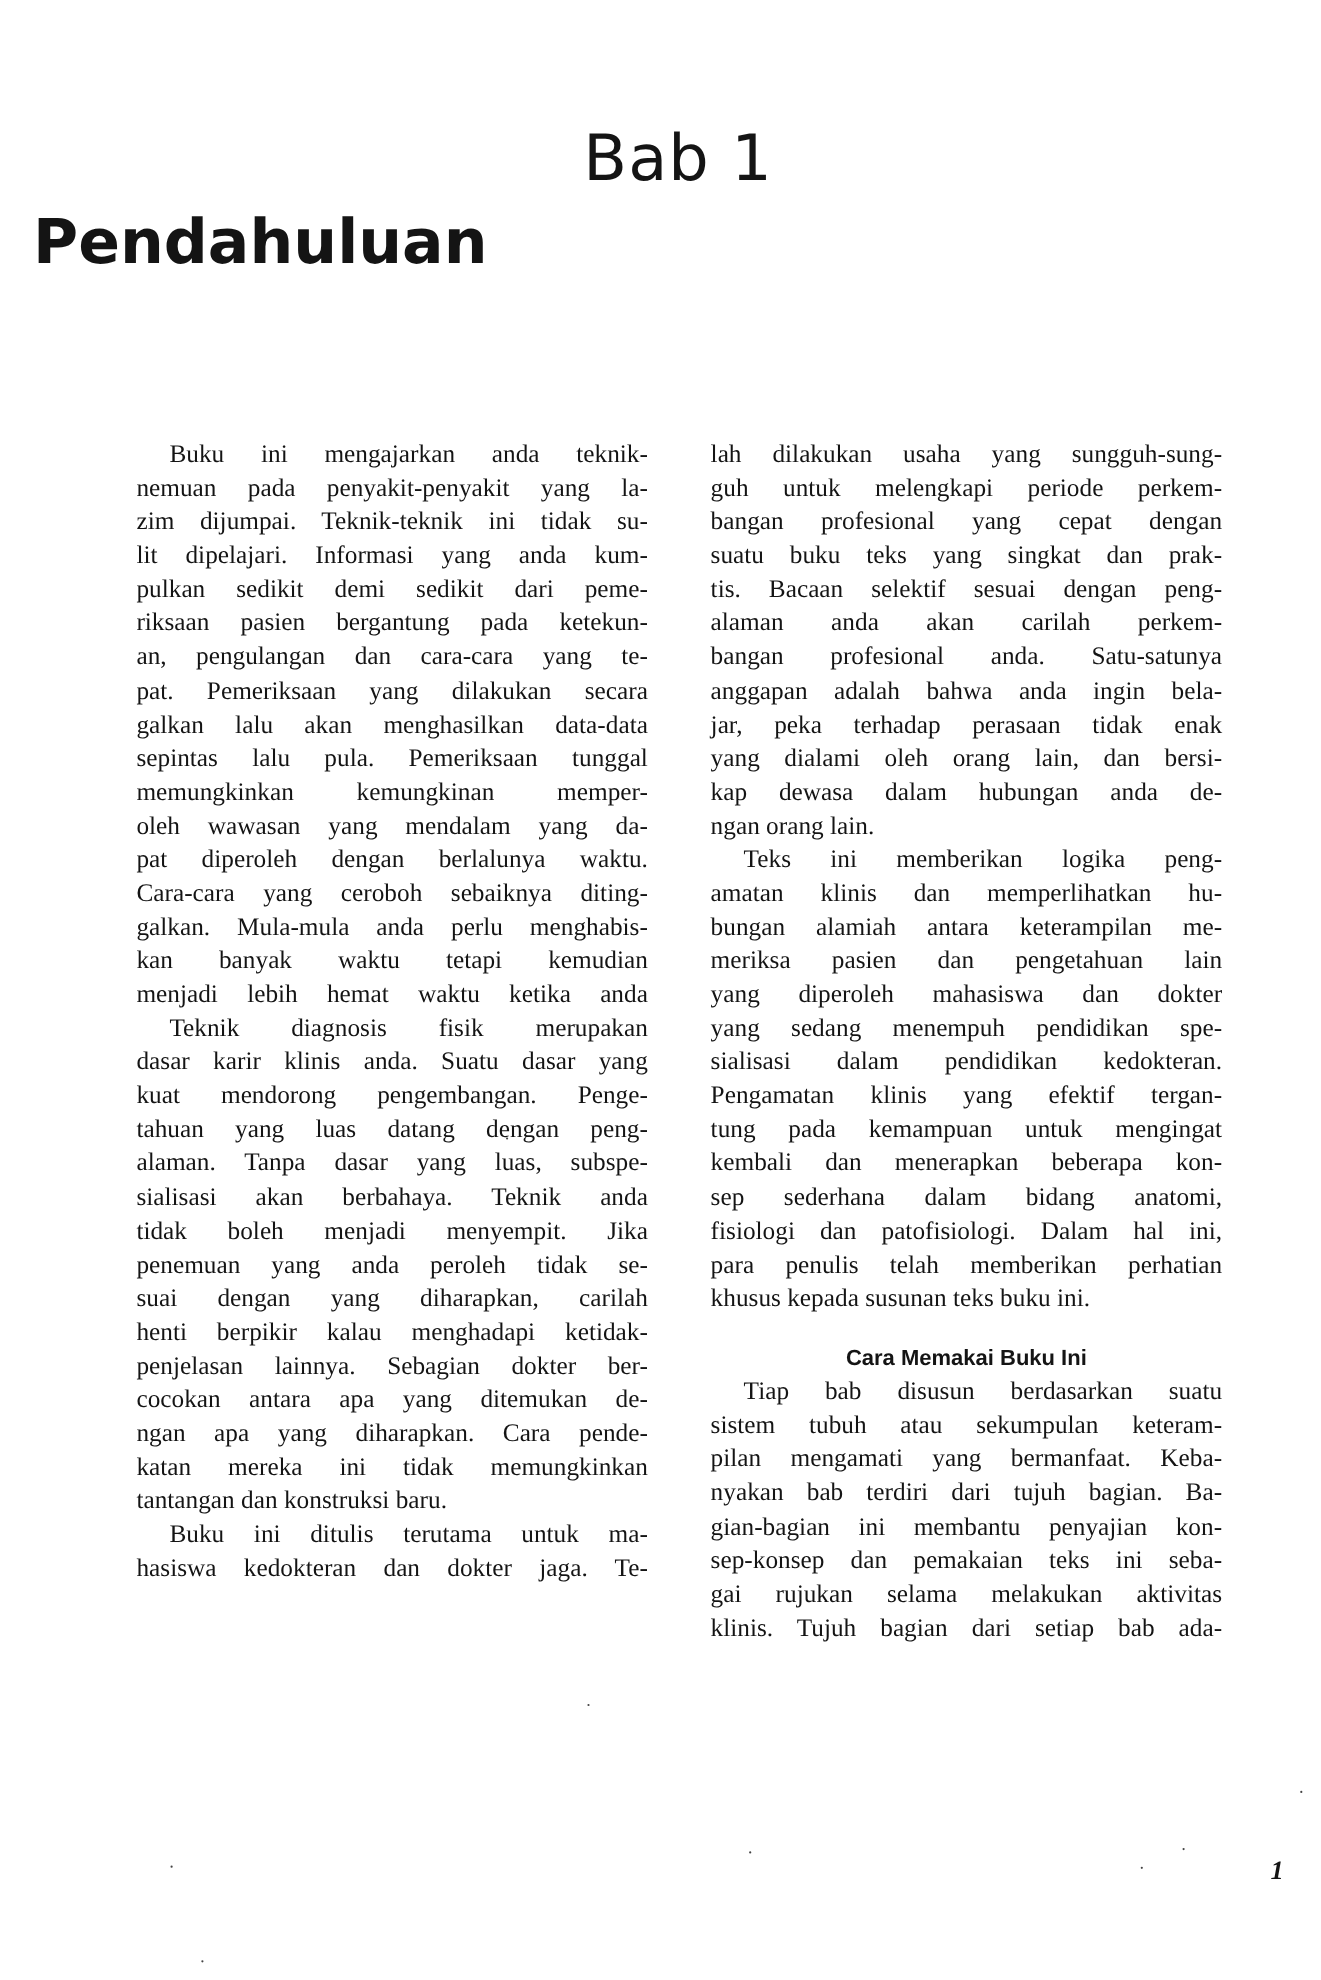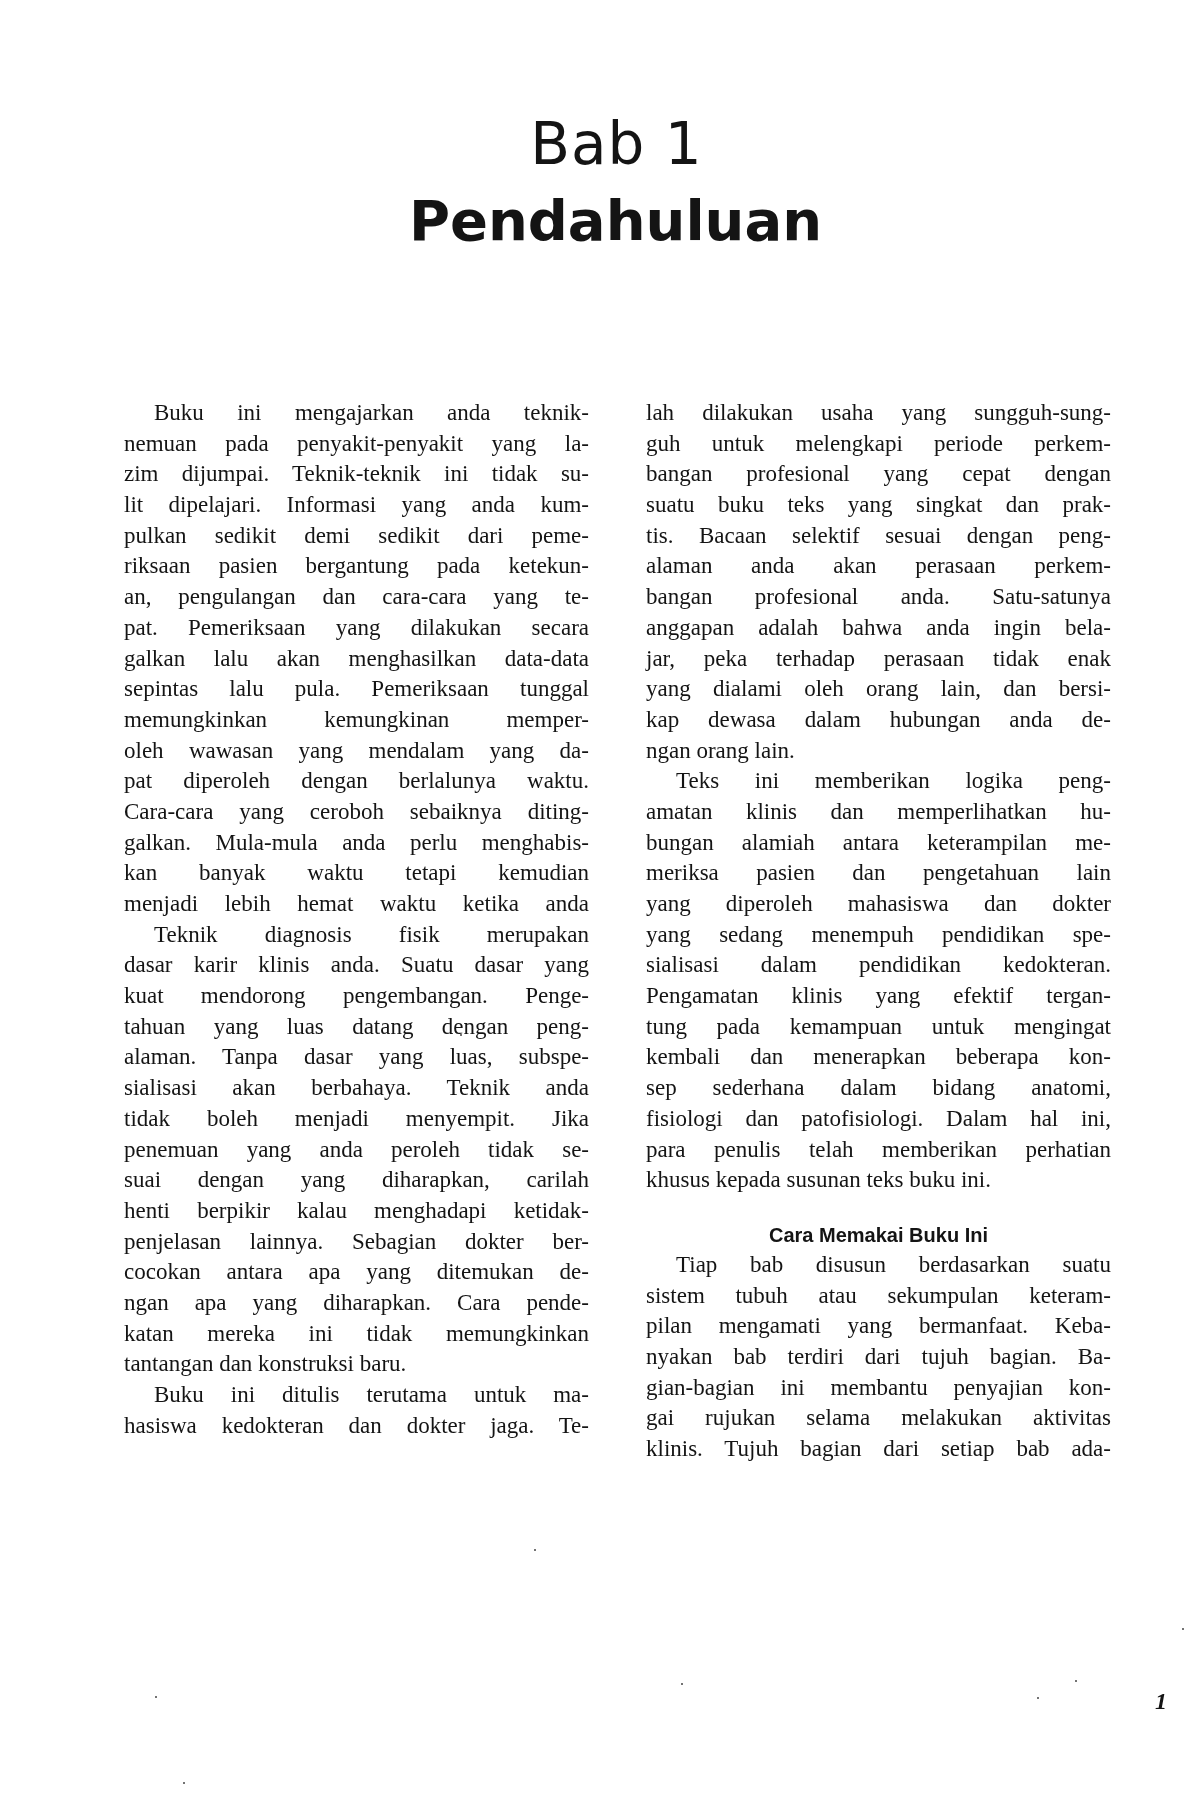--- a/index.html
+++ b/index.html
@@ -27,21 +27,21 @@
       line-height: 70px;
       margin: 1px;
       padding-left: 30px;
       box-sizing: border-box;
     }
     .chapter-title {
       position: absolute;
       top: 186px;
       left: 0;
       width: 1201px;
-      text-align: center;
+      text-align: left;
       font-family: "DejaVu Sans", sans-serif;
       font-weight: bold;
       font-size: 56px;
       line-height: 70px;
       margin: 0;
       padding-left: 30px;
       box-sizing: border-box;
     }
     .column {
       position: absolute;
@@ -136,21 +136,21 @@
     <span class="line">hasiswa kedokteran dan dokter jaga. Te-</span>
   </div>
 
 <div class="column col-right">
   <div id="col-right-a">
       <span class="line">lah dilakukan usaha yang sungguh-sung-</span>
       <span class="line">guh untuk melengkapi periode perkem-</span>
       <span class="line">bangan profesional yang cepat dengan</span>
       <span class="line">suatu buku teks yang singkat dan prak-</span>
       <span class="line">tis. Bacaan selektif sesuai dengan peng-</span>
-      <span class="line">alaman anda akan perasaan perkem-</span>
+      <span class="line">alaman anda akan carilah perkem-</span>
       <span class="line">bangan profesional anda. Satu-satunya</span>
       <span class="line">anggapan adalah bahwa anda ingin bela-</span>
       <span class="line">jar, peka terhadap perasaan tidak enak</span>
       <span class="line">yang dialami oleh orang lain, dan bersi-</span>
       <span class="line">kap dewasa dalam hubungan anda de-</span>
       <span class="line last">ngan orang lain.</span>
       <span class="line indent">Teks ini memberikan logika peng-</span>
       <span class="line">amatan klinis dan memperlihatkan hu-</span>
       <span class="line">bungan alamiah antara keterampilan me-</span>
       <span class="line">meriksa pasien dan pengetahuan lain</span>
@@ -165,20 +165,21 @@
       <span class="line">para penulis telah memberikan perhatian</span>
       <span class="line last">khusus kepada susunan teks buku ini.</span>
     </div>
   <div class="section-heading">Cara Memakai Buku Ini</div>
   <div id="col-right-b">
       <span class="line indent">Tiap bab disusun berdasarkan suatu</span>
       <span class="line">sistem tubuh atau sekumpulan keteram-</span>
       <span class="line">pilan mengamati yang bermanfaat. Keba-</span>
       <span class="line">nyakan bab terdiri dari tujuh bagian. Ba-</span>
       <span class="line">gian-bagian ini membantu penyajian kon-</span>
+      <span class="line">sep-konsep dan pemakaian teks ini seba-</span>
       <span class="line">gai rujukan selama melakukan aktivitas</span>
       <span class="line">klinis. Tujuh bagian dari setiap bab ada-</span>
     </div>
 </div>
 
 <div class="page-number">1</div>
 
 <div class="speck" style="top:1628px;left:1182px;"></div>
 <div class="speck" style="top:1680px;left:1075px;"></div>
 <div class="speck" style="top:1683px;left:681px;"></div>

